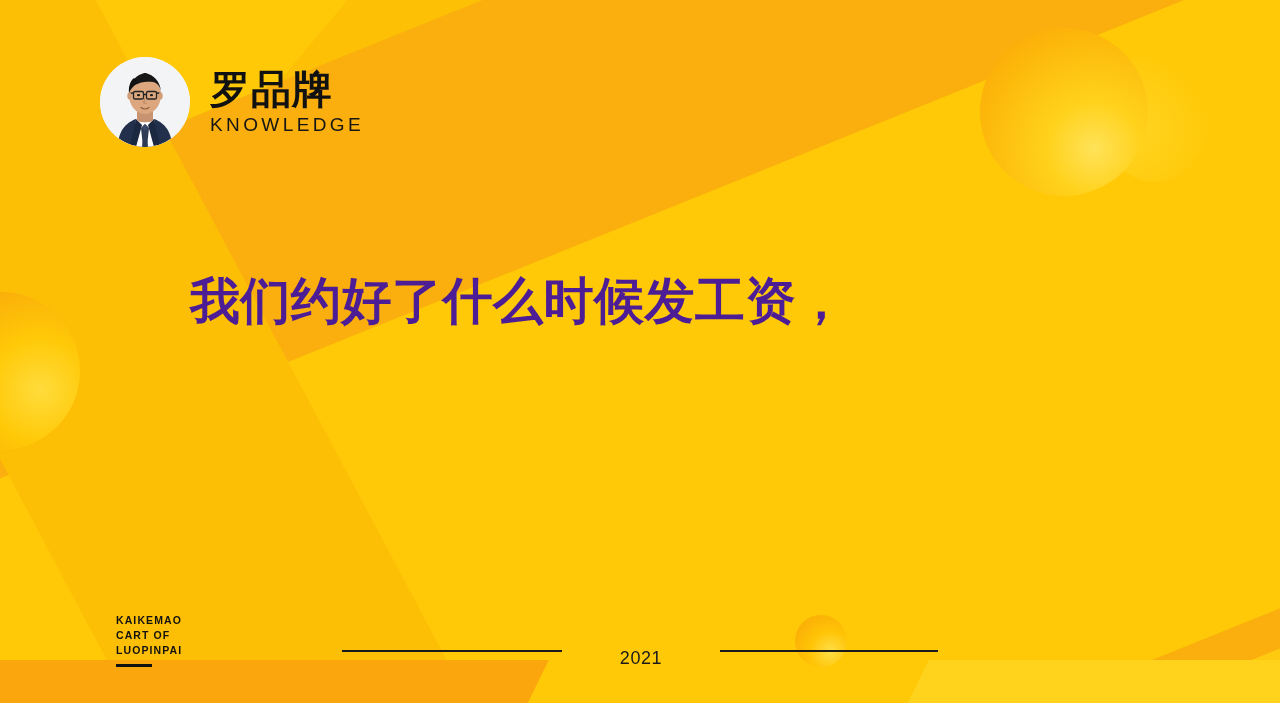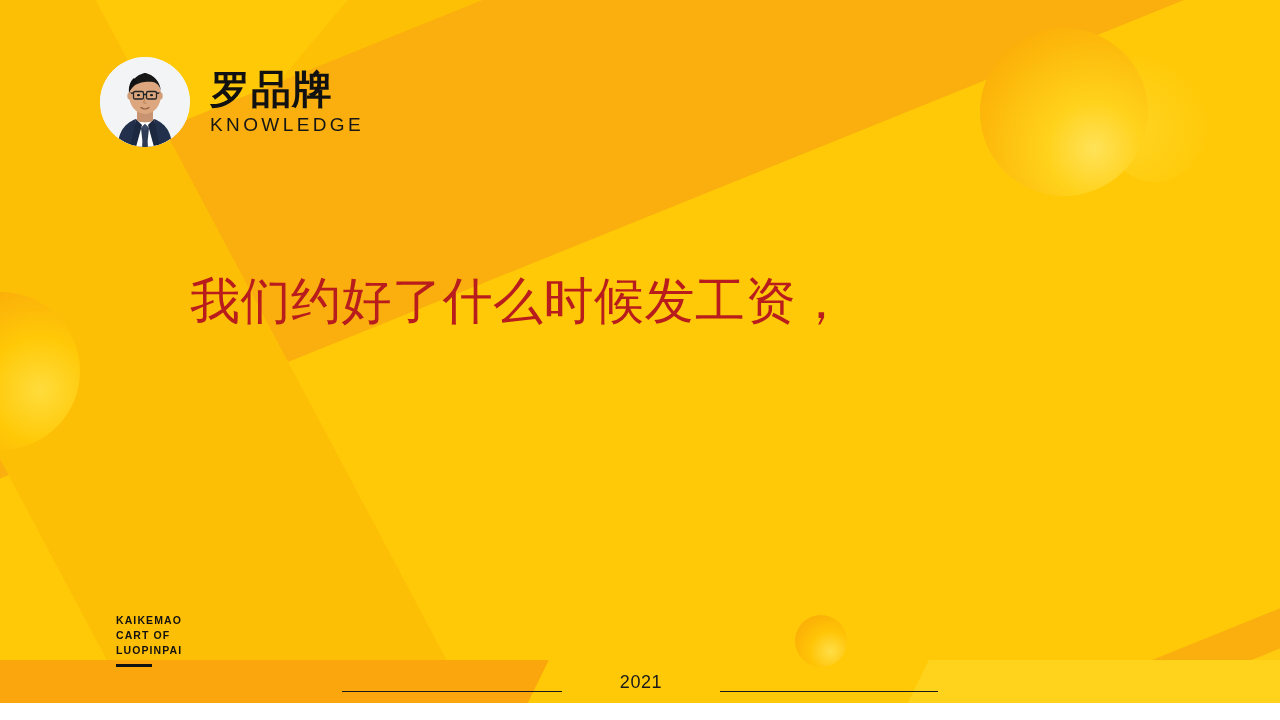--- a/index.html
+++ b/index.html
@@ -141,22 +141,22 @@
   }
 
   
   #headline {
     position:absolute;
     left:190px; top:258px;
     width:1060px;
   }
   #headline .hl-line {
     font-size:50px;
-    font-weight:400;
-    color:#b91c1c;
+    font-weight:700;
+    color:#4c1d95;
     line-height:86px;
     letter-spacing:0.5px;
     white-space:nowrap;
     font-family:"DejaVu Sans","Liberation Sans",sans-serif;
   }
 
   
   #footer-brand {
     position:absolute;
     left:116px; top:613px;
@@ -172,23 +172,22 @@
     margin-top:6px;
     width:36px; height:3px;
     background:#111111;
   }
 
   #footer-center {
     position:absolute;
     left:0; top:650px;
     width:1280px;
     display:flex;
-    align-items:flex-end;
+    align-items:flex-start;
     justify-content:center;
-    margin-top:24px;
   }
   .rule {
     height:1.5px;
     background:#1a1a1a;
   }
   .rule-left  { width:220px; }
   .rule-right { width:218px; }
   #year {
     font-size:18px;
     color:#1a1a1a;

